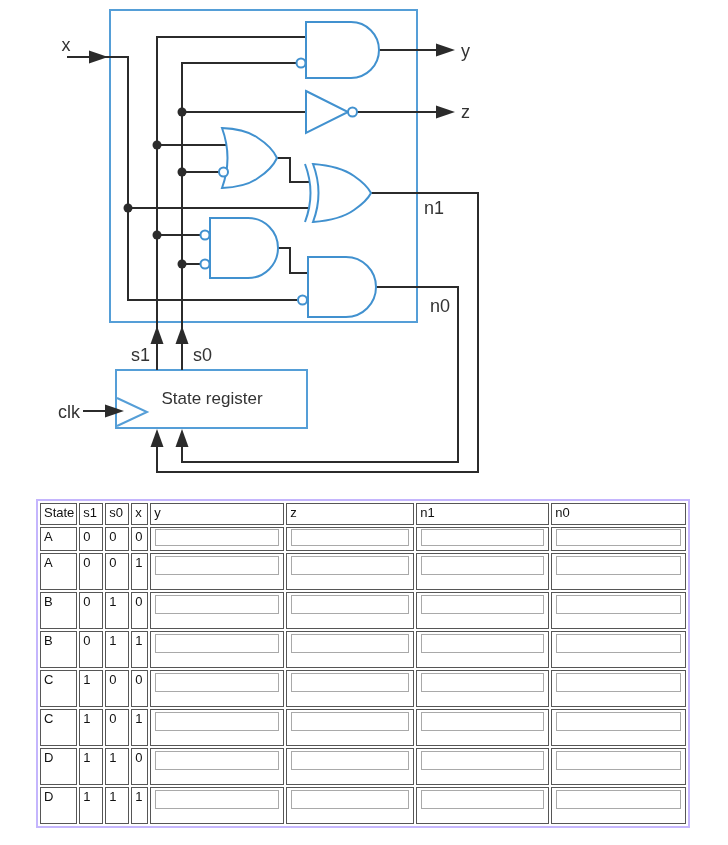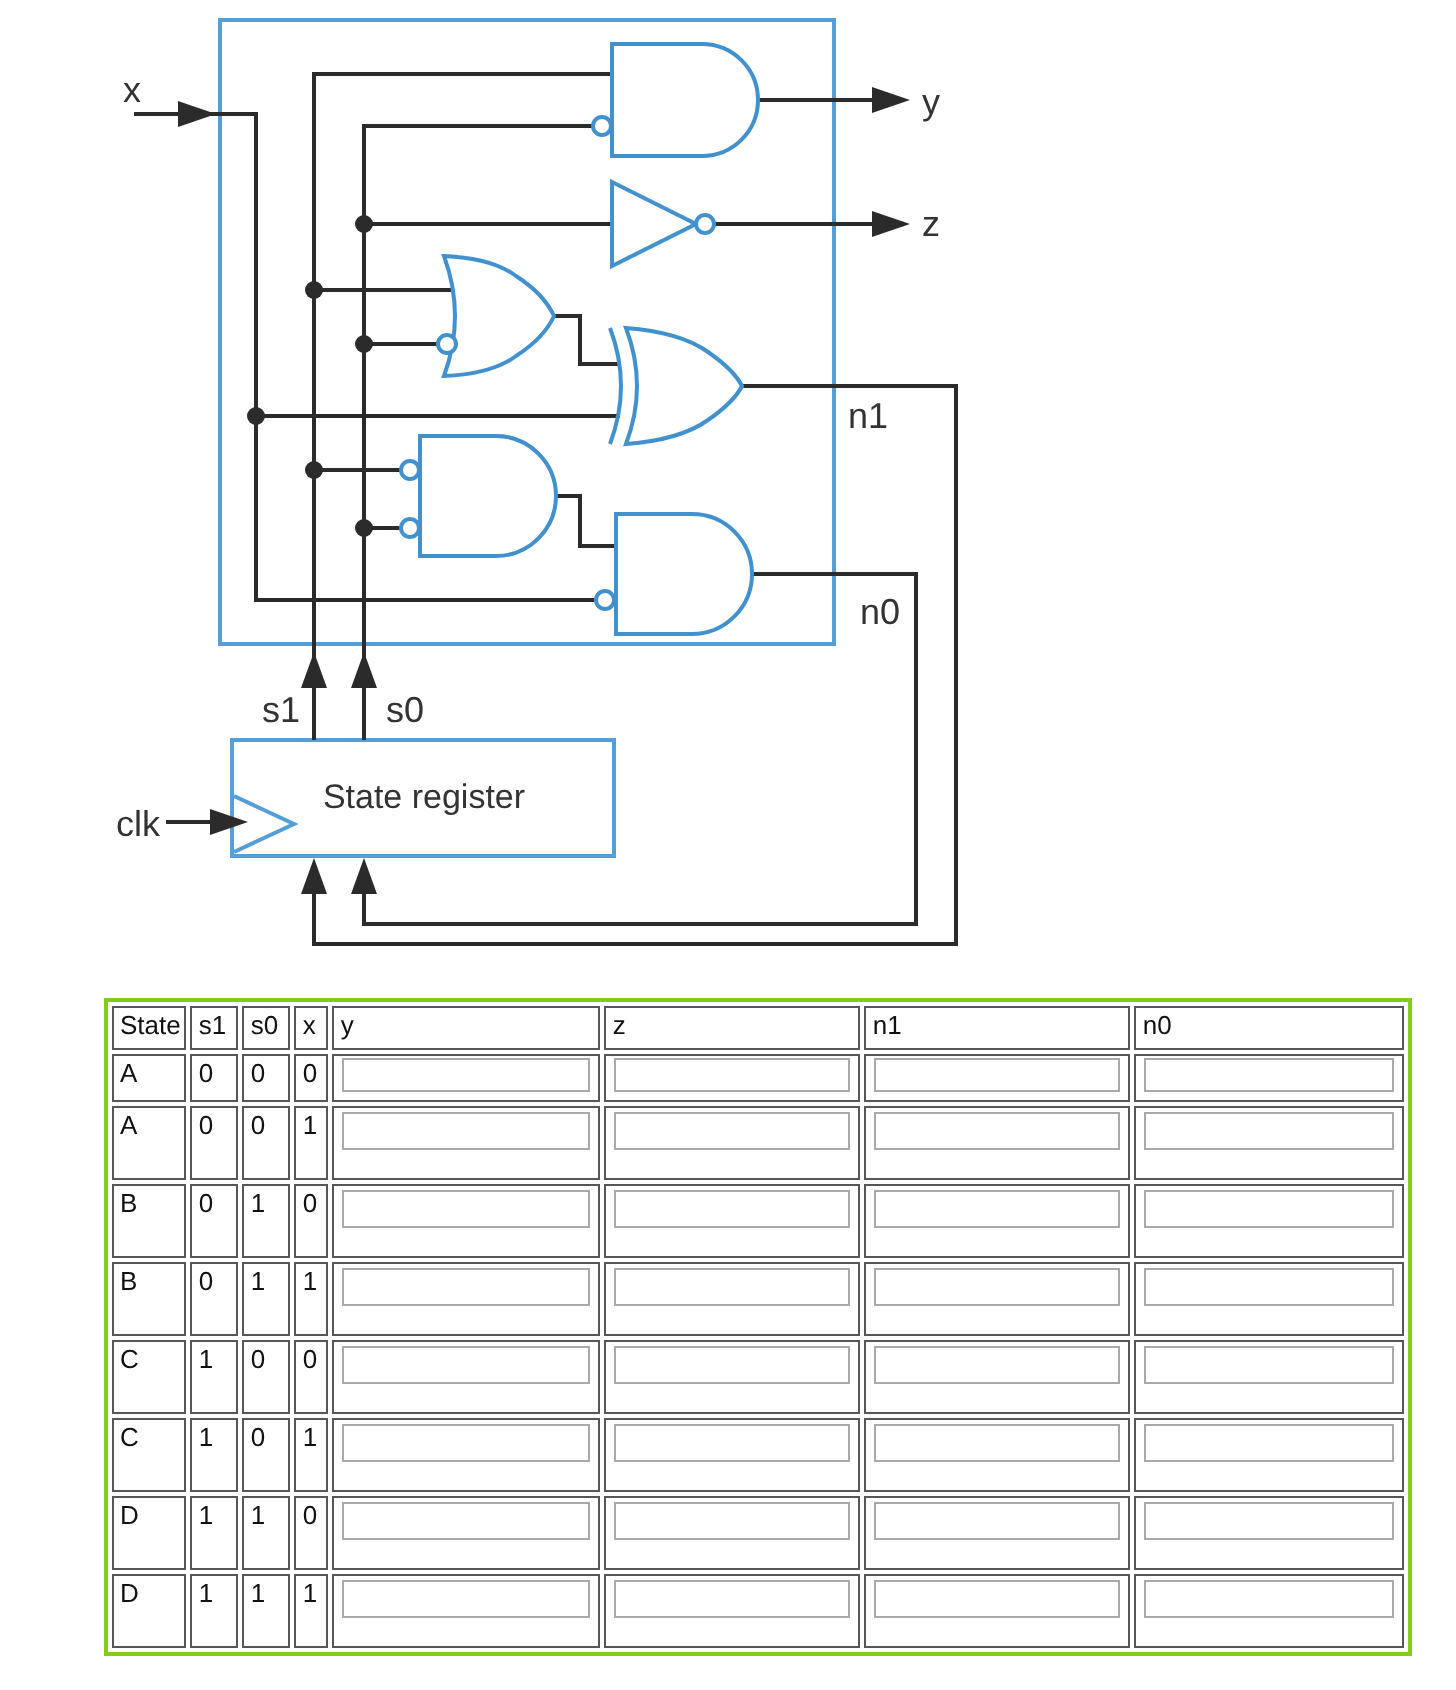--- a/index.html
+++ b/index.html
@@ -4,22 +4,22 @@
 <style>
   html,body{margin:0;padding:0;background:#fff;}
   .page{
     position:relative;width:728px;height:845px;background:#fff;
     font-family:"Liberation Sans",sans-serif;color:#333;overflow:hidden;
   }
   .circuit{display:block;}
   
   .ttable{
     border-collapse:separate;border-spacing:2px;
-    border:2px solid #84cc16;background:#fff;
-    margin:19px 0 0 52px;table-layout:fixed;
+    border:2px solid #c4b5fd;background:#fff;
+    margin:19px 0 0 36px;table-layout:fixed;
   }
   .ttable th,.ttable td{
     border:1px solid #565656;background:#fff;
     font-size:13px;font-weight:normal;color:#111;
     text-align:left;vertical-align:top;padding:1px 2px 1px 3px;
     overflow:hidden;
   }
   .ttable thead th{height:18px;}
   .c-state{width:36px;}
   .c-bit{width:24px;}

